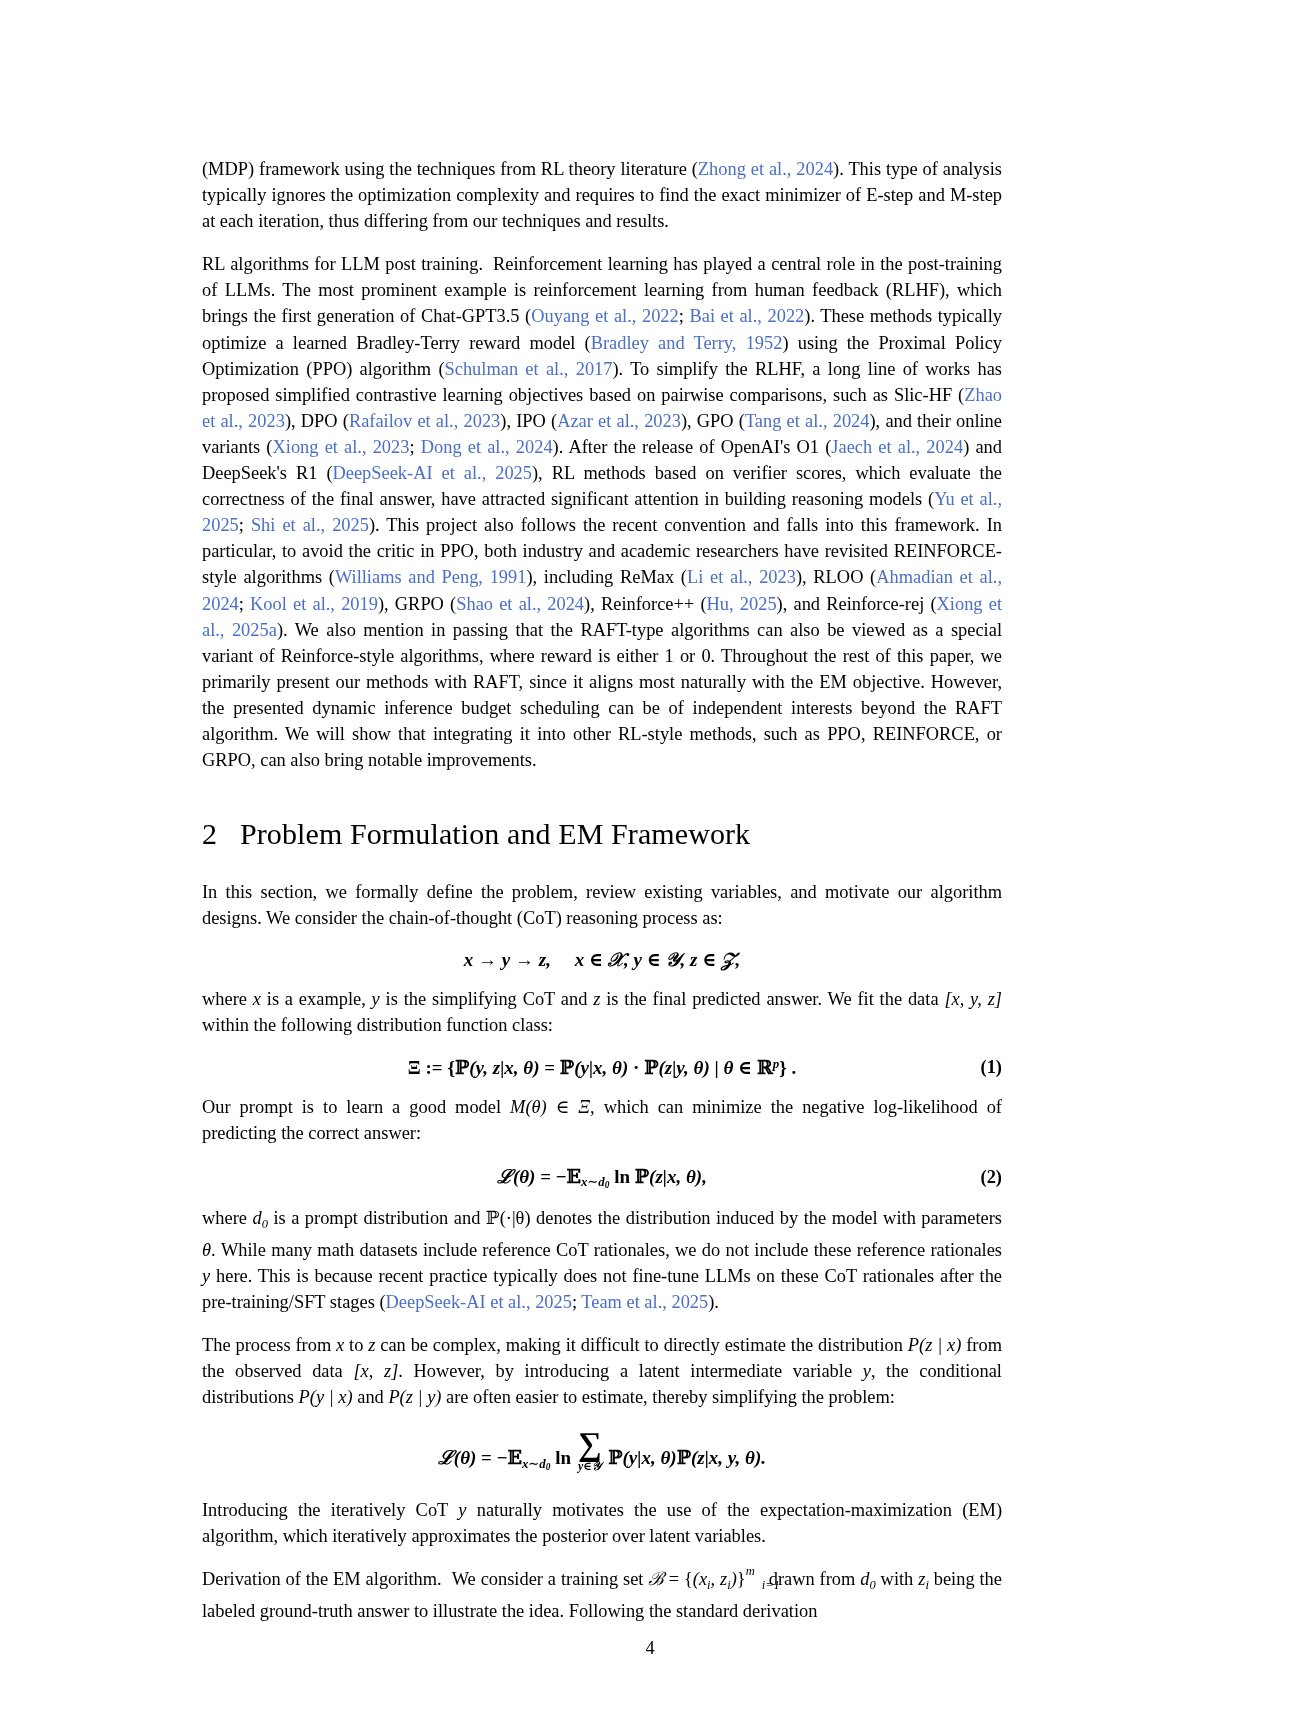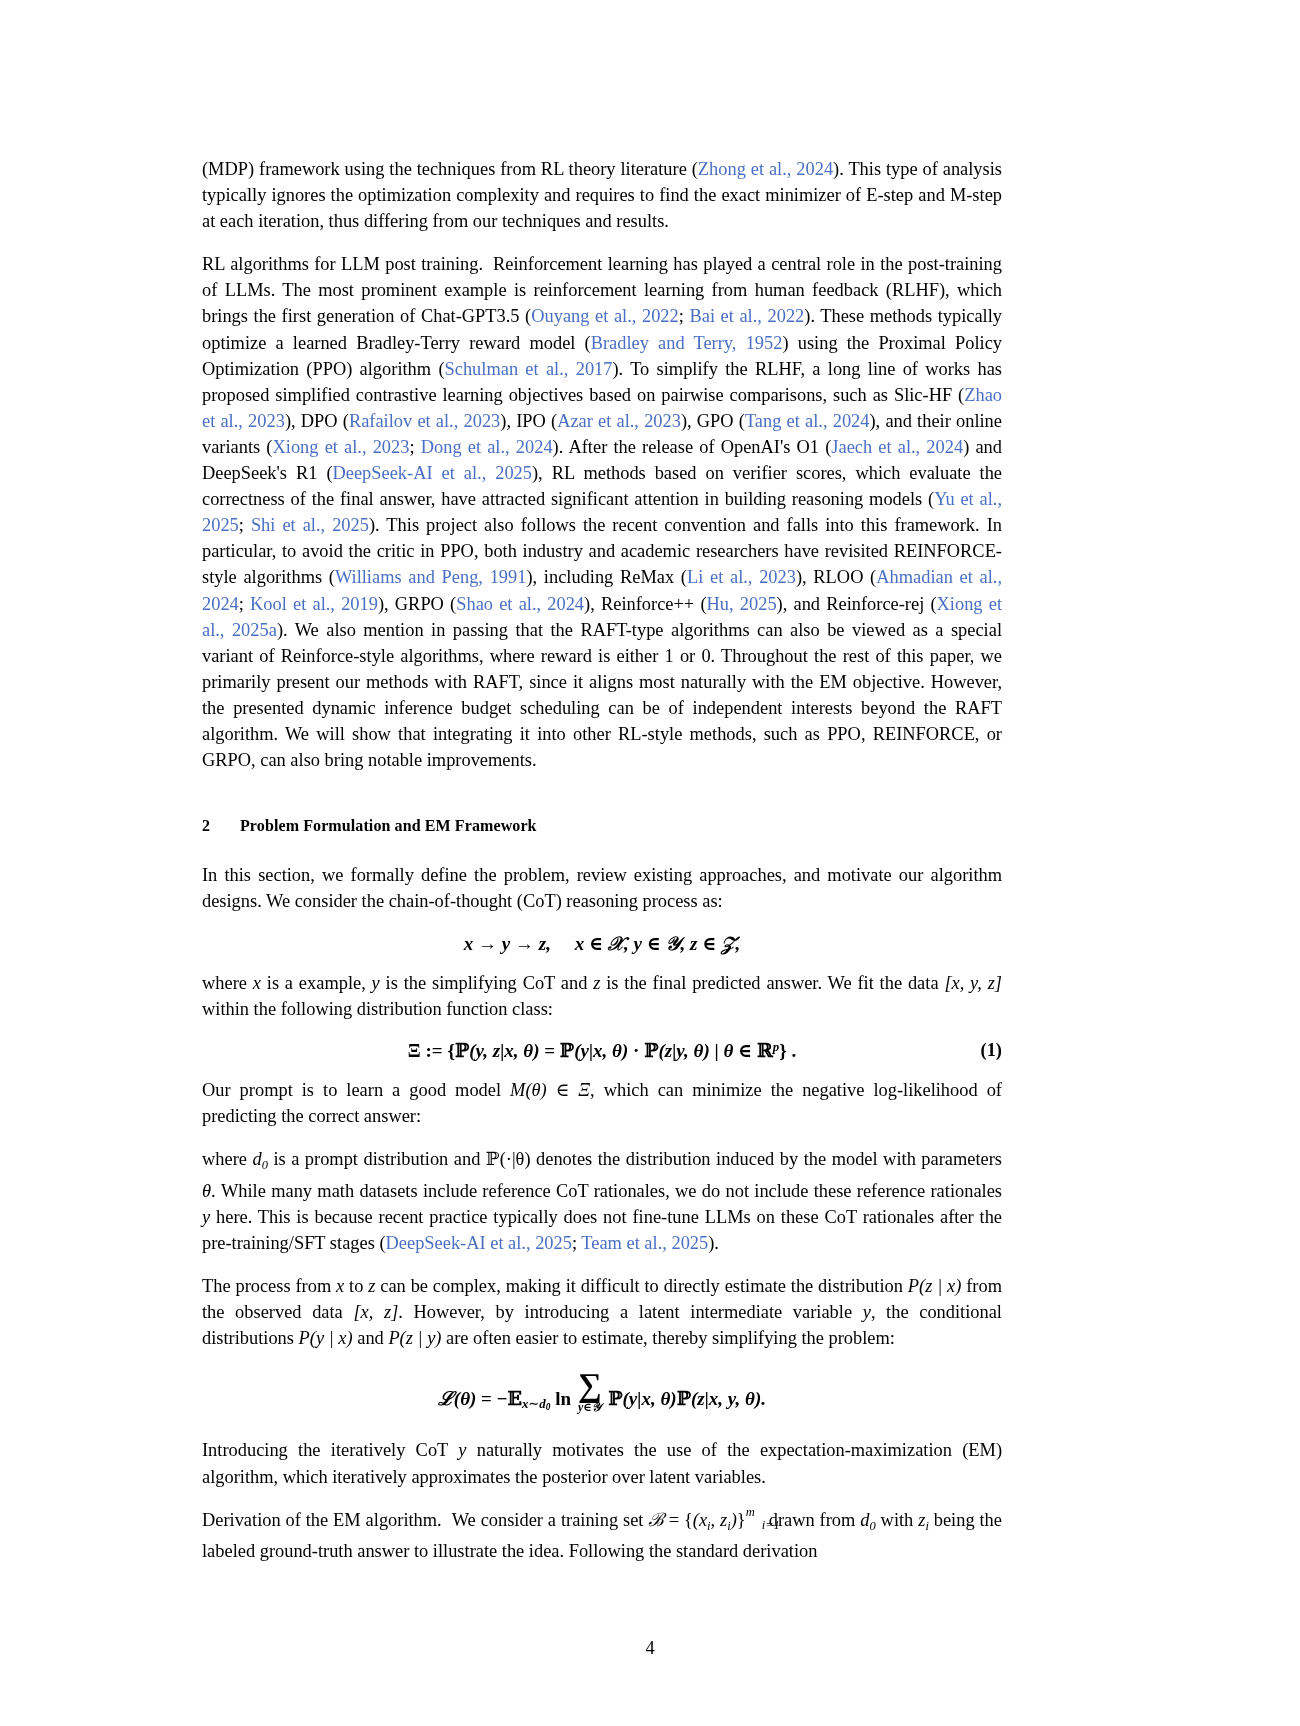--- a/index.html
+++ b/index.html
@@ -32,22 +32,22 @@
     font-size: 18.4px;
     line-height: 26.1px;
     text-align: justify;
     text-justify: inter-word;
     hyphens: none;
   }
   .cite { color: #4a6fc4; }
   .runin { font-weight: normal; }
   .gap-after-runin { display: inline-block; width: 10px; }
   h2.section {
-    font-size: 16px;
-    font-weight: bold;
+    font-size: 30px;
+    font-weight: normal;
     margin: 43px 0 27px 0;
     line-height: 1.2;
     letter-spacing: 0.1px;
   }
   h2.section .num { display: inline-block; width: 38px; }
   .eq-block {
     margin: 13px 0 15px 0;
     position: relative;
     text-align: center;
     font-size: 19px;
@@ -135,35 +135,39 @@
 
 <div class="page">
   <div class="content">
 
     <p class="para"><span>(MDP) framework using the techniques from RL theory literature (</span><span class="cite">Zhong et al., 2024</span><span>). This type of analysis typically ignores the optimization complexity and requires to find the exact minimizer of E-step and M-step at each iteration, thus differing from our techniques and results.</span></p>
 
     <p class="para"><span class="runin">RL algorithms for LLM post training.</span><span class="gap-after-runin"></span><span>Reinforcement learning has played a central role in the post-training of LLMs. The most prominent example is reinforcement learning from human feedback (RLHF), which brings the first generation of Chat-GPT3.5 (</span><span class="cite">Ouyang et al., 2022</span><span>; </span><span class="cite">Bai et al., 2022</span><span>). These methods typically optimize a learned Bradley-Terry reward model (</span><span class="cite">Bradley and Terry, 1952</span><span>) using the Proximal Policy Optimization (PPO) algorithm (</span><span class="cite">Schulman et al., 2017</span><span>). To simplify the RLHF, a long line of works has proposed simplified contrastive learning objectives based on pairwise comparisons, such as Slic-HF (</span><span class="cite">Zhao et al., 2023</span><span>), DPO (</span><span class="cite">Rafailov et al., 2023</span><span>), IPO (</span><span class="cite">Azar et al., 2023</span><span>), GPO (</span><span class="cite">Tang et al., 2024</span><span>), and their online variants (</span><span class="cite">Xiong et al., 2023</span><span>; </span><span class="cite">Dong et al., 2024</span><span>). After the release of OpenAI's O1 (</span><span class="cite">Jaech et al., 2024</span><span>) and DeepSeek's R1 (</span><span class="cite">DeepSeek-AI et al., 2025</span><span>), RL methods based on verifier scores, which evaluate the correctness of the final answer, have attracted significant attention in building reasoning models (</span><span class="cite">Yu et al., 2025</span><span>; </span><span class="cite">Shi et al., 2025</span><span>). This project also follows the recent convention and falls into this framework. In particular, to avoid the critic in PPO, both industry and academic researchers have revisited REINFORCE-style algorithms (</span><span class="cite">Williams and Peng, 1991</span><span>), including ReMax (</span><span class="cite">Li et al., 2023</span><span>), RLOO (</span><span class="cite">Ahmadian et al., 2024</span><span>; </span><span class="cite">Kool et al., 2019</span><span>), GRPO (</span><span class="cite">Shao et al., 2024</span><span>), Reinforce++ (</span><span class="cite">Hu, 2025</span><span>), and Reinforce-rej (</span><span class="cite">Xiong et al., 2025a</span><span>). We also mention in passing that the RAFT-type algorithms can also be viewed as a special variant of Reinforce-style algorithms, where reward is either 1 or 0. Throughout the rest of this paper, we primarily present our methods with RAFT, since it aligns most naturally with the EM objective. However, the presented dynamic inference budget scheduling can be of independent interests beyond the RAFT algorithm. We will show that integrating it into other RL-style methods, such as PPO, REINFORCE, or GRPO, can also bring notable improvements.</span></p>
 
     <h2 class="section"><span class="num">2</span><span>Problem Formulation and EM Framework</span></h2>
 
-    <p class="para">In this section, we formally define the problem, review existing approaches, and motivate our algorithm designs. We consider the chain-of-thought (CoT) reasoning process as:</p>
+    <p class="para">In this section, we formally define the problem, review existing variables, and motivate our algorithm designs. We consider the chain-of-thought (CoT) reasoning process as:</p>
 
     <div class="eq-block">
       <span class="mth">x → y → z, &nbsp;&nbsp;&nbsp; x <span class="up">∈</span> <span class="cal">𝒳</span>, y <span class="up">∈</span> <span class="cal">𝒴</span>, z <span class="up">∈</span> <span class="cal">𝒵</span>,</span>
     </div>
 
     <p class="para"><span>where </span><span class="mth">x</span><span> is a example, </span><span class="mth">y</span><span> is the simplifying CoT and </span><span class="mth">z</span><span> is the final predicted answer. We fit the data </span><span class="mth">[x, y, z]</span><span> within the following distribution function class:</span></p>
 
     <div class="eq-block withtag">
       <span class="mth"><span class="up">Ξ</span> <span class="up">:=</span> <span class="setbrace">{</span><span class="bb">ℙ</span>(y, z|x, θ) <span class="up">=</span> <span class="bb">ℙ</span>(y|x, θ) <span class="up">·</span> <span class="bb">ℙ</span>(z|y, θ) <span class="up">|</span> θ <span class="up">∈</span> <span class="bb">ℝ</span><span class="sup">p</span><span class="setbrace">}</span> <span class="up">.</span></span>
       <span class="eq-tag">(1)</span>
     </div>
 
     <p class="para"><span>Our prompt is to learn a good model </span><span class="mth">M(θ) ∈ Ξ</span><span>, which can minimize the negative log-likelihood of predicting the correct answer:</span></p>
 
+    <div class="eq-block withtag">
+      <span class="mth"><span class="cal">ℒ</span>(θ) <span class="up">=</span> <span class="up">−</span><span class="bb">𝔼</span><span class="sub">x∼d<span style="font-size:0.72em;vertical-align:-0.2em;">0</span></span> <span class="up">ln</span> <span class="bb">ℙ</span>(z|x, θ),</span>
+      <span class="eq-tag">(2)</span>
+    </div>
 
     <p class="para"><span>where </span><span class="mth"><span>d</span><span class="sub">0</span></span><span> is a prompt distribution and </span><span class="mth up">ℙ(·|θ)</span><span> denotes the distribution induced by the model with parameters </span><span class="mth">θ</span><span>. While many math datasets include reference CoT rationales, we do not include these reference rationales </span><span class="mth">y</span><span> here. This is because recent practice typically does not fine-tune LLMs on these CoT rationales after the pre-training/SFT stages (</span><span class="cite">DeepSeek-AI et al., 2025</span><span>; </span><span class="cite">Team et al., 2025</span><span>).</span></p>
 
     <p class="para"><span>The process from </span><span class="mth">x</span><span> to </span><span class="mth">z</span><span> can be complex, making it difficult to directly estimate the distribution </span><span class="mth">P(z | x)</span><span> from the observed data </span><span class="mth">[x, z]</span><span>. However, by introducing a latent intermediate variable </span><span class="mth">y</span><span>, the conditional distributions </span><span class="mth">P(y | x)</span><span> and </span><span class="mth">P(z | y)</span><span> are often easier to estimate, thereby simplifying the problem:</span></p>
 
     <div class="eq-block" style="margin-top:18px;margin-bottom:24px;">
       <span class="mth"><span class="cal">ℒ</span>(θ) <span class="up">=</span> <span class="up">−</span><span class="bb">𝔼</span><span class="sub">x∼d<span style="font-size:0.72em;vertical-align:-0.2em;">0</span></span> <span class="up">ln</span> <span class="sumwrap"><span class="bigsum">∑</span><span class="lim"><span class="mth">y</span><span class="up">∈</span><span class="cal">𝒴</span></span></span> <span class="bb">ℙ</span>(y|x, θ)<span class="bb">ℙ</span>(z|x, y, θ).</span>
     </div>
 
     <p class="para"><span>Introducing the iteratively CoT </span><span class="mth">y</span><span> naturally motivates the use of the expectation-maximization (EM) algorithm, which iteratively approximates the posterior over latent variables.</span></p>

